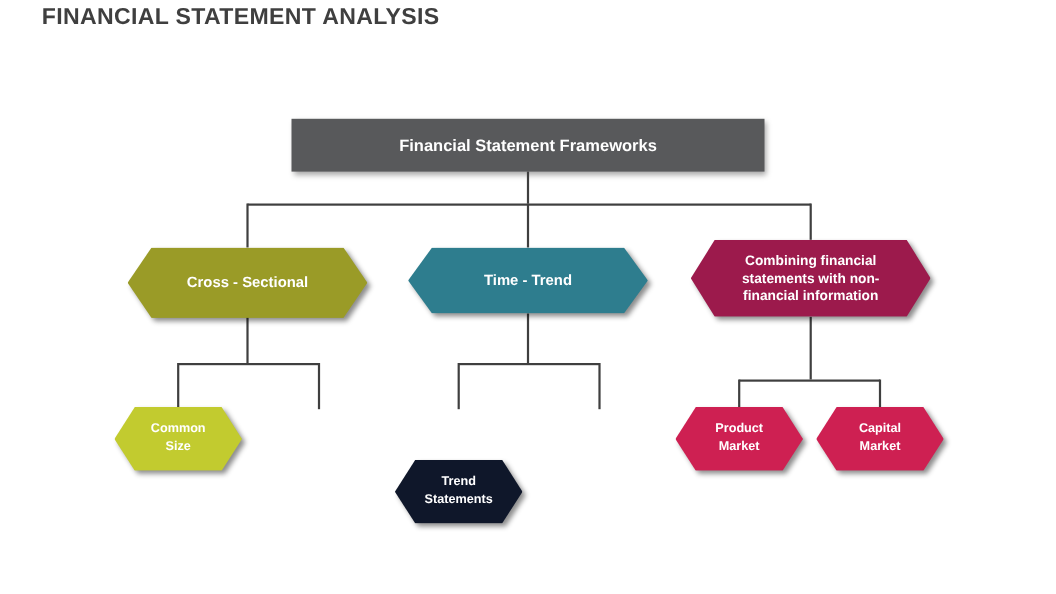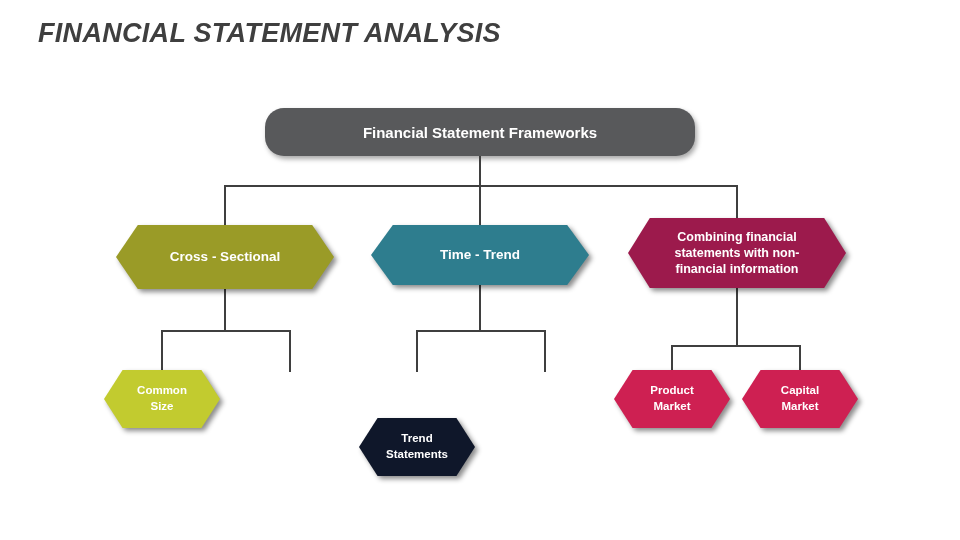--- a/index.html
+++ b/index.html
@@ -5,30 +5,29 @@
   html,body{margin:0;padding:0;background:#e9e9e9;}
   .slide{
     position:relative;
     width:960px;height:540px;
     background:#ffffff;
     overflow:hidden;
     font-family:"Liberation Sans", sans-serif;
     margin:0 auto;
   }
   .slide-title{
-    position:absolute;left:38px;top:18px;
-    font-size:27px;font-weight:800;
+    position:absolute;left:38px;top:4px;
+    font-size:21px;font-weight:800;
     color:var(--title-color,#3f3f3f);
     letter-spacing:0.3px;
-    font-style:italic;
   }
   
   .root-node{
     position:absolute;left:265px;top:108px;width:430px;height:48px;
-    border-radius:19px;
+    border-radius:0;
     display:flex;align-items:center;justify-content:center;
     color:#ffffff;font-weight:bold;font-size:15px;
     box-shadow:2px 3px 5px rgba(0,0,0,0.35);
     text-align:center;
   }
   
   .line{position:absolute;background:var(--connector,#3f3f3f);}
   .h{height:1.5px;}
   .v{width:1.5px;}
   

